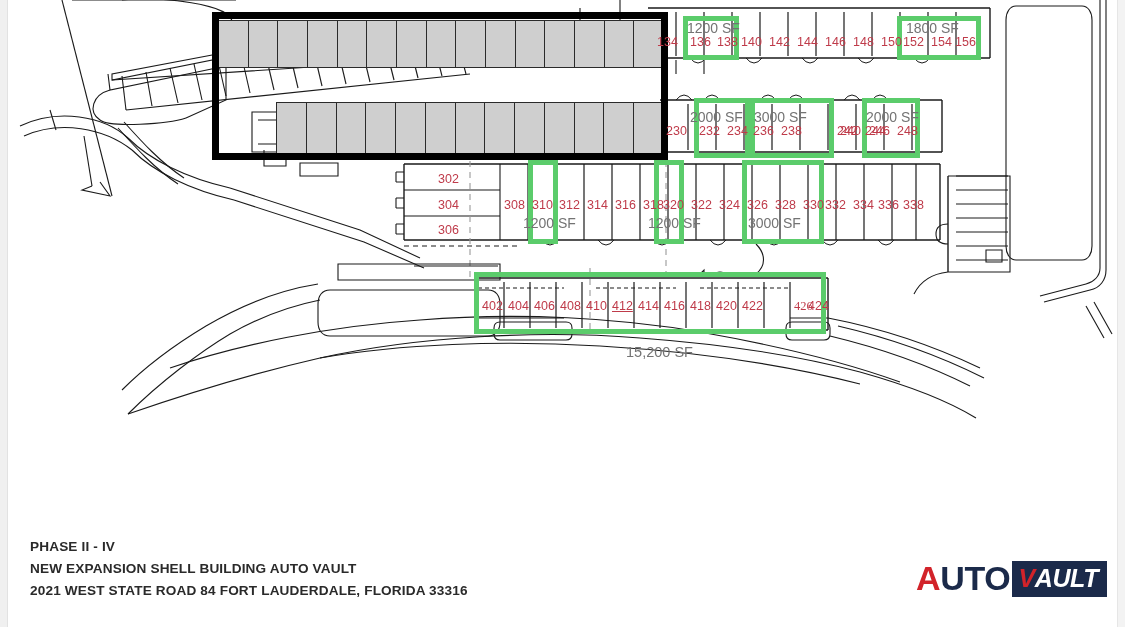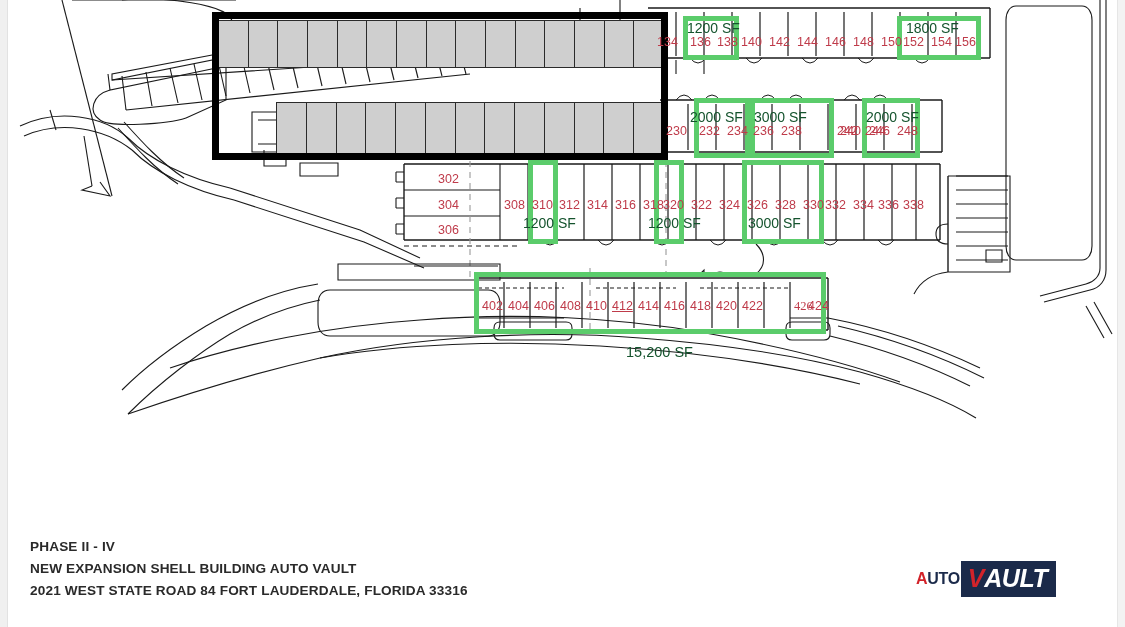--- a/index.html
+++ b/index.html
@@ -19,21 +19,21 @@
 
   
   .unum{
     position:absolute;color:#bf3b4a;font-size:12.5px;line-height:1;
     font-family:"Liberation Sans","DejaVu Sans",sans-serif;
     white-space:nowrap;
   }
 
   
   .sflabel{
-    position:absolute;color:#14532d;font-size:14px;line-height:1;white-space:nowrap;
+    position:absolute;color:#737373;font-size:14px;line-height:1;white-space:nowrap;
     font-family:"Liberation Sans","DejaVu Sans",sans-serif;
   }
   .sflabel.big{font-size:14.5px;}
 
   
   .ghl{
     position:absolute;border:5px solid #5bcc6b;box-sizing:border-box;
     background:transparent;pointer-events:auto;
   }
 
@@ -54,21 +54,21 @@
 
   
   .footer{position:absolute;left:30px;top:536px;width:760px;}
   .footer div{
     color:#2a2a2a;font-size:13.6px;line-height:1.62;font-weight:bold;
     letter-spacing:.15px;font-family:"Liberation Sans","DejaVu Sans",sans-serif;
   }
 
   
   .logo{position:absolute;left:916px;top:563px;height:31px;display:flex;align-items:center;}
-  .logo .auto{font-size:16px;font-weight:bold;font-style:normal;letter-spacing:-.3px;
+  .logo .auto{font-size:34px;font-weight:bold;font-style:normal;letter-spacing:-.3px;
        font-family:"Liberation Sans","DejaVu Sans",sans-serif;}
   .logo .auto .a{color:#d2232a;}
   .logo .auto .uto{color:#1b2a4a;}
   .logo .vbox{background:#1b2a4a;padding:3px 9px 4px 7px;margin-left:1px;display:flex;align-items:center;}
   .logo .vbox span{font-size:25px;font-weight:bold;font-style:italic;letter-spacing:-.4px;
        font-family:"Liberation Sans","DejaVu Sans",sans-serif;}
   .logo .vbox .v{color:#d2232a;}
   .logo .vbox .ault{color:#ffffff;}
 </style>
 </head>

